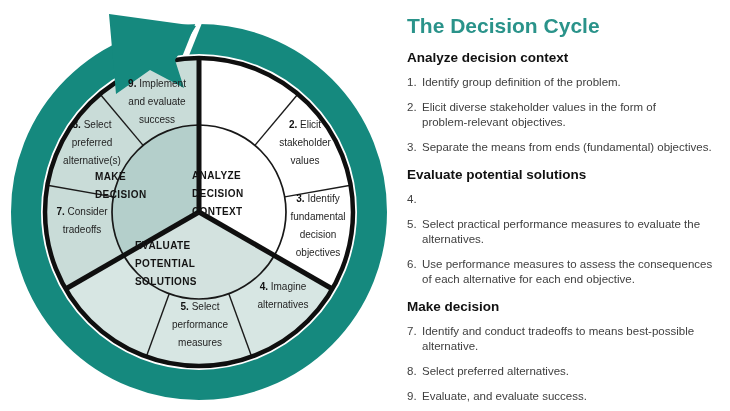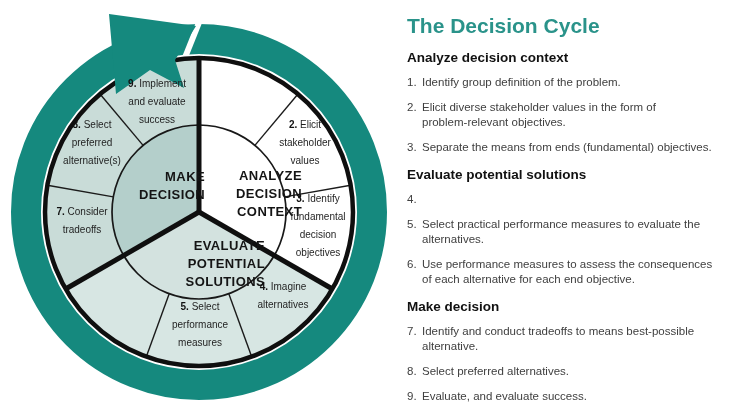--- a/index.html
+++ b/index.html
@@ -10,21 +10,21 @@
   
   #wheel-svg{position:absolute;left:0;top:0;}
   .wheel-label{
     position:absolute;transform:translate(-50%,-50%);
     text-align:center;font-size:10px;line-height:18px;color:#1f1f1f;
     white-space:pre-line;
   }
   .wheel-label b{font-weight:bold;color:#111;}
   .hub-label{
     position:absolute;transform:translate(-50%,-50%);
-    text-align:right;font-weight:bold;font-size:13px;line-height:18px;
+    text-align:left;font-weight:bold;font-size:10px;line-height:18px;
     letter-spacing:.4px;color:#141414;white-space:pre-line;
   }
   
   #panel{position:absolute;left:407px;top:14px;width:316px;}
   #panel-title{
     font-size:21px;line-height:24px;color:#2a938a;margin:0 0 7px 0;font-weight:bold;
   }
   .section-heading{
     font-size:13.5px;line-height:16px;font-weight:bold;color:#111;
     margin:12px 0 9px 0;

